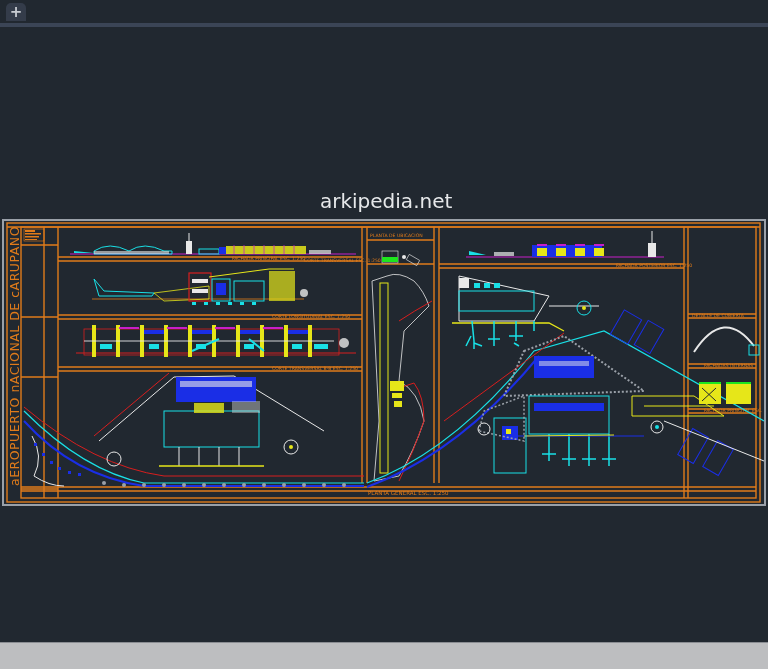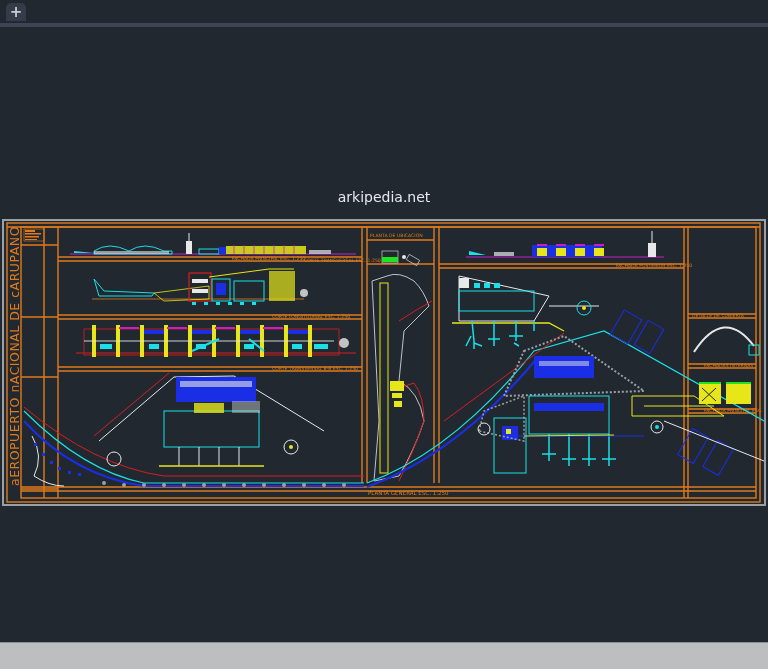--- a/index.html
+++ b/index.html
@@ -1,21 +1,21 @@
 <!DOCTYPE html>
 <html><head>
 <meta charset="utf-8">
 <style>
   html,body{margin:0;padding:0;}
   body{width:768px;height:669px;background:#212830;position:relative;overflow:hidden;font-family:"DejaVu Sans",sans-serif;}
   .tabbar{position:absolute;left:0;top:0;width:768px;height:24px;background:#212830;}
   .tab-add{position:absolute;left:6px;top:3px;width:20px;height:18px;background:#343c4a;border-radius:5px 5px 0 0;color:#c8ccd2;font-size:15px;line-height:18px;text-align:center;font-weight:bold;cursor:pointer;}
   .tabline{position:absolute;left:0;top:23px;width:768px;height:4px;background:#3b4556;}
   .canvas{position:absolute;left:0;top:27px;width:768px;height:615px;background:#212830;}
-  .watermark{position:absolute;left:320px;top:189px;width:128px;text-align:center;color:#e6e8ea;font-size:14px;font-family:"DejaVu Sans",sans-serif;}
+  .watermark{position:absolute;left:320px;top:189px;width:128px;text-align:center;color:#e6e8ea;font-size:20px;font-family:"DejaVu Sans",sans-serif;}
   .statusbar{position:absolute;left:0;top:642px;width:768px;height:27px;background:#bdbec0;border-top:1px solid #8a8d92;}
   .sheet{position:absolute;left:2px;top:219px;width:764px;height:287px;border:2px solid #9aa0a8;box-sizing:border-box;}
   svg{position:absolute;left:0;top:0;}
 </style>
 </head>
 <body>
 
 <div class="tabbar">
   <div class="tab-add"><span>+</span></div>
 </div>

